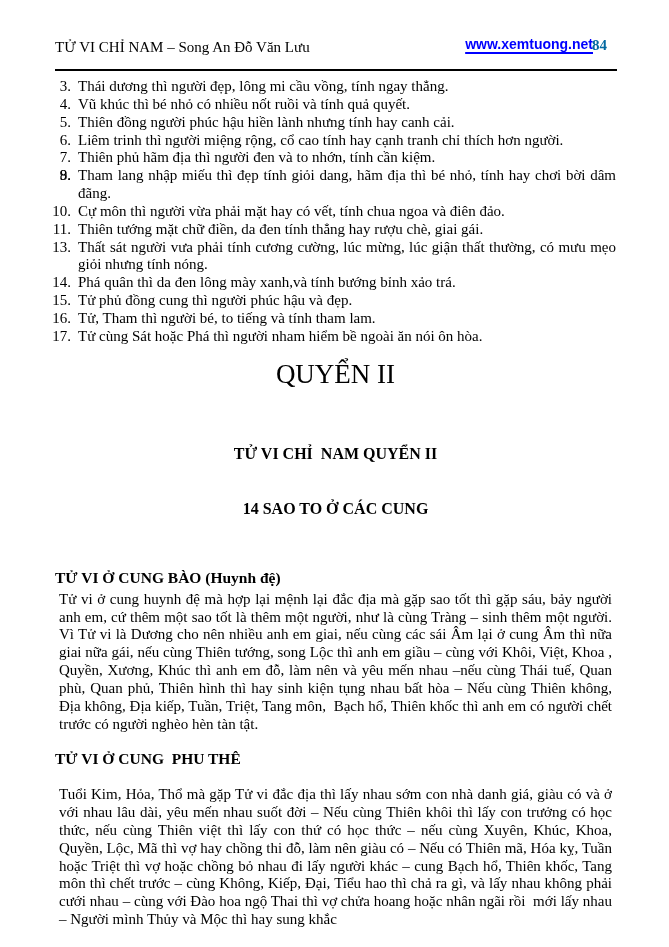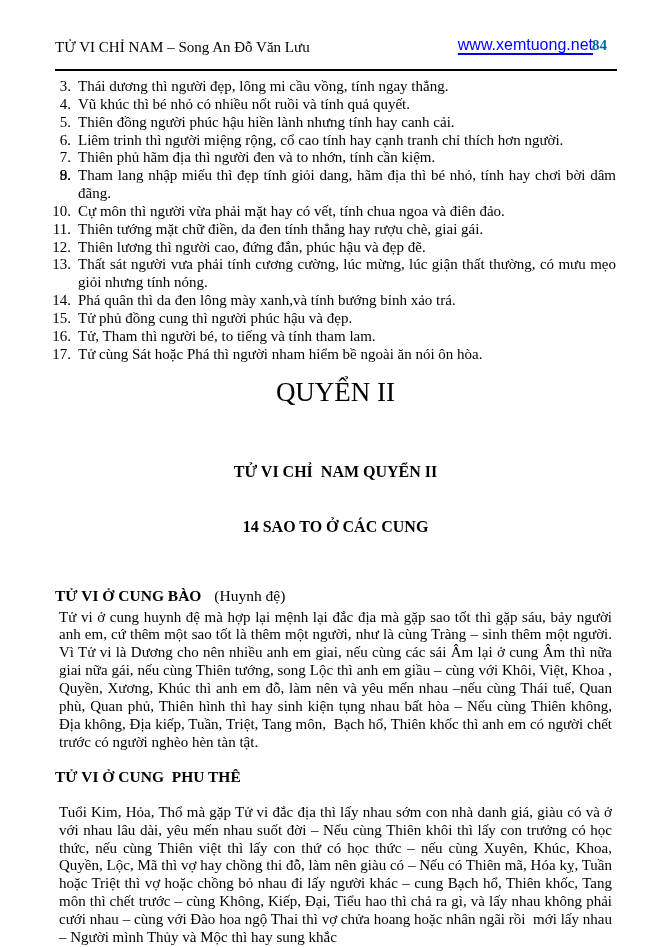--- a/index.html
+++ b/index.html
@@ -20,22 +20,22 @@
     top: 38px;
     font-size: 15px;
     line-height: 18px;
     white-space: pre;
   }
   .header-link {
     position: absolute;
     right: 76px;
     top: 36px;
     font-family: "Liberation Sans", "DejaVu Sans", sans-serif;
-    font-size: 16px;
-    font-weight: normal;
+    font-size: 14px;
+    font-weight: bold;
     color: #0000ff;
     text-decoration: underline;
     text-decoration-thickness: 2px;
     text-underline-offset: 3px;
     white-space: pre;
     z-index: 1;
   }
   .page-number {
     position: absolute;
     right: 62px;
@@ -100,21 +100,21 @@
   }
   
   .section-heading {
     margin: 13px 0 4px 0;
     font-size: 15.5px;
     line-height: 18px;
     font-weight: normal;
     white-space: pre;
   }
   .section-heading .hb { font-weight: bold; }
-  .section-heading .hn { font-weight: normal; margin-left: 9px; }
+  .section-heading .hn { font-weight: bold; }
   .section-2 .section-heading { margin-top: 16px; }
   .body-text {
     margin: 4px;
     font-size: 15px;
     line-height: 17.9px;
     text-align: justify;
     white-space: pre-wrap;
   }
   .section-2 .body-text { margin-top: 18px; }
 </style>
@@ -133,21 +133,20 @@
     <ol class="num-list">
       <li><span class="num">3.</span><span class="txt">Thái dương thì người đẹp, lông mi cầu vồng, tính ngay thẳng.</span></li>
       <li><span class="num">4.</span><span class="txt">Vũ khúc thì bé nhỏ có nhiều nốt ruồi và tính quả quyết.</span></li>
       <li><span class="num">5.</span><span class="txt">Thiên đồng người phúc hậu hiền lành nhưng tính hay canh cải.</span></li>
       <li><span class="num">6.</span><span class="txt">Liêm trinh thì người miệng rộng, cổ cao tính hay cạnh tranh chỉ thích hơn người.</span></li>
       <li><span class="num">7.</span><span class="txt">Thiên phủ hãm địa thì người đen và to nhớn, tính cần kiệm.</span></li>
       <li><span class="num">8.</span></li>
       <li><span class="num">9.</span><span class="txt">Tham lang nhập miếu thì đẹp tính giỏi dang, hãm địa thì bé nhỏ, tính hay chơi bời dâm đãng.</span></li>
       <li><span class="num">10.</span><span class="txt">Cự môn thì người vừa phải mặt hay có vết, tính chua ngoa và điên đảo.</span></li>
       <li><span class="num">11.</span><span class="txt">Thiên tướng mặt chữ điền, da đen tính thẳng hay rượu chè, giai gái.</span></li>
-      <li><span class="num">12.</span><span class="txt">Thiên lương thì người cao, đứng đắn, phúc hậu và đẹp đẽ.</span></li>
       <li><span class="num">13.</span><span class="txt">Thất sát người vưa phải tính cương cường, lúc mừng, lúc giận thất thường, có mưu mẹo giỏi nhưng tính nóng.</span></li>
       <li><span class="num">14.</span><span class="txt">Phá quân thì da đen lông mày xanh,và tính bướng bỉnh xảo trá.</span></li>
       <li><span class="num">15.</span><span class="txt">Tử phủ đồng cung thì người phúc hậu và đẹp.</span></li>
       <li><span class="num">16.</span><span class="txt">Tử, Tham thì người bé, to tiếng và tính tham lam.</span></li>
       <li><span class="num">17.</span><span class="txt">Tử cùng Sát hoặc Phá thì người nham hiểm bề ngoài ăn nói ôn hòa.</span></li>
     </ol>
 
     <h1 class="volume-title">QUYỂN II</h1>
 
     <div class="subtitle">

